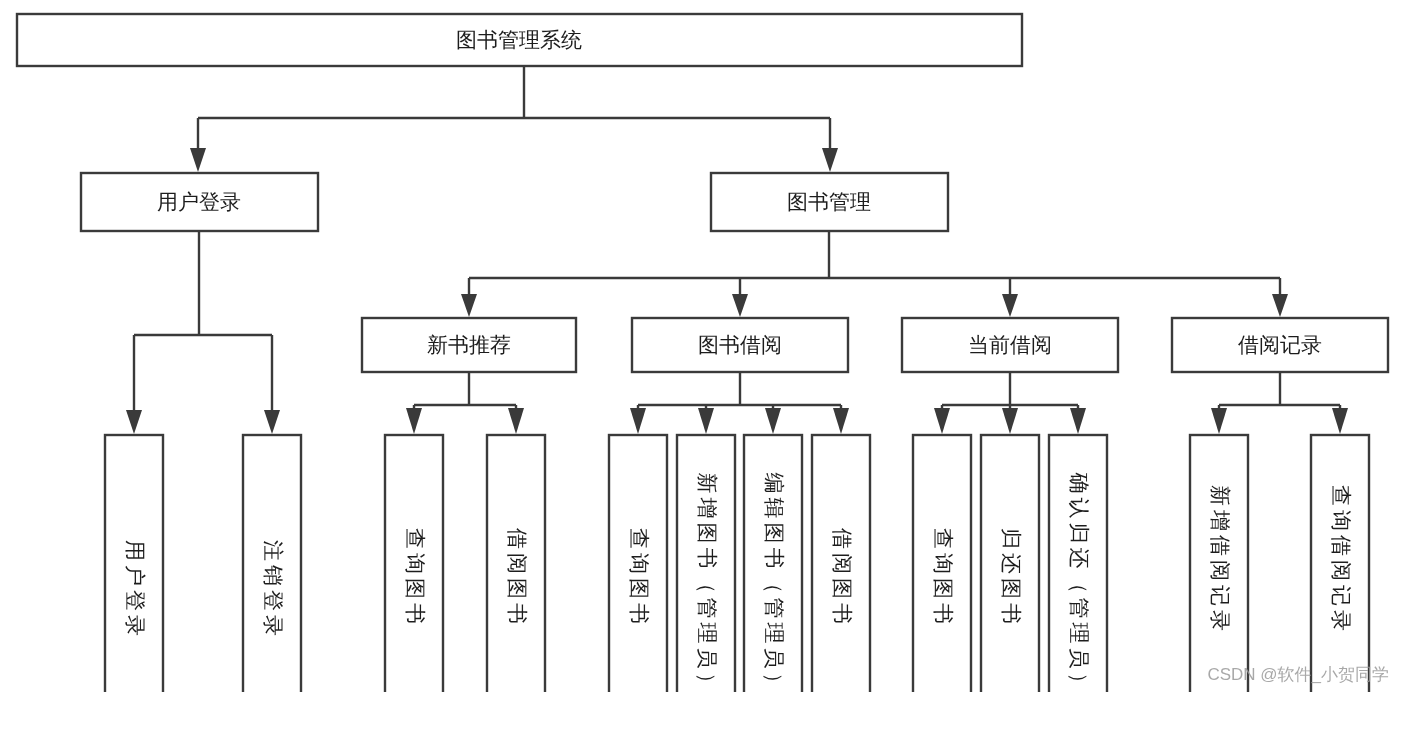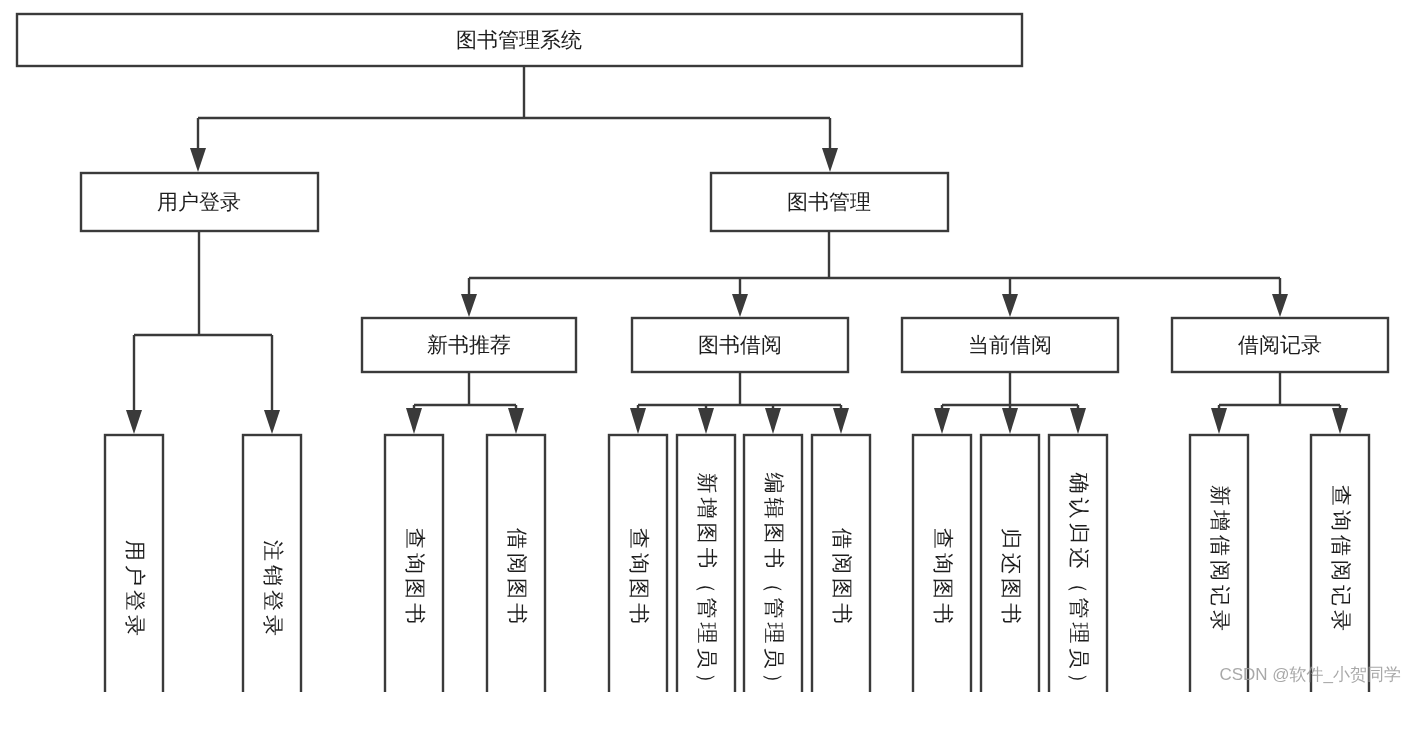--- a/index.html
+++ b/index.html
@@ -51,21 +51,21 @@
   .node-label-vertical {
     fill: #1d1d1d;
     font-family: "Liberation Sans", "DejaVu Sans", sans-serif;
     font-size: 21px;
     text-anchor: middle;
     dominant-baseline: middle;
     letter-spacing: 4px;
   }
   .watermark {
     position: absolute;
-    right: 4px;
+    right: 16px;
     bottom: 6px;
     font-family: "Liberation Sans", "DejaVu Sans", sans-serif;
     font-size: 17px;
     color: #9a9a9a;
     opacity: 0.85;
     white-space: nowrap;
     pointer-events: none;
   }
 </style>
 </head>

